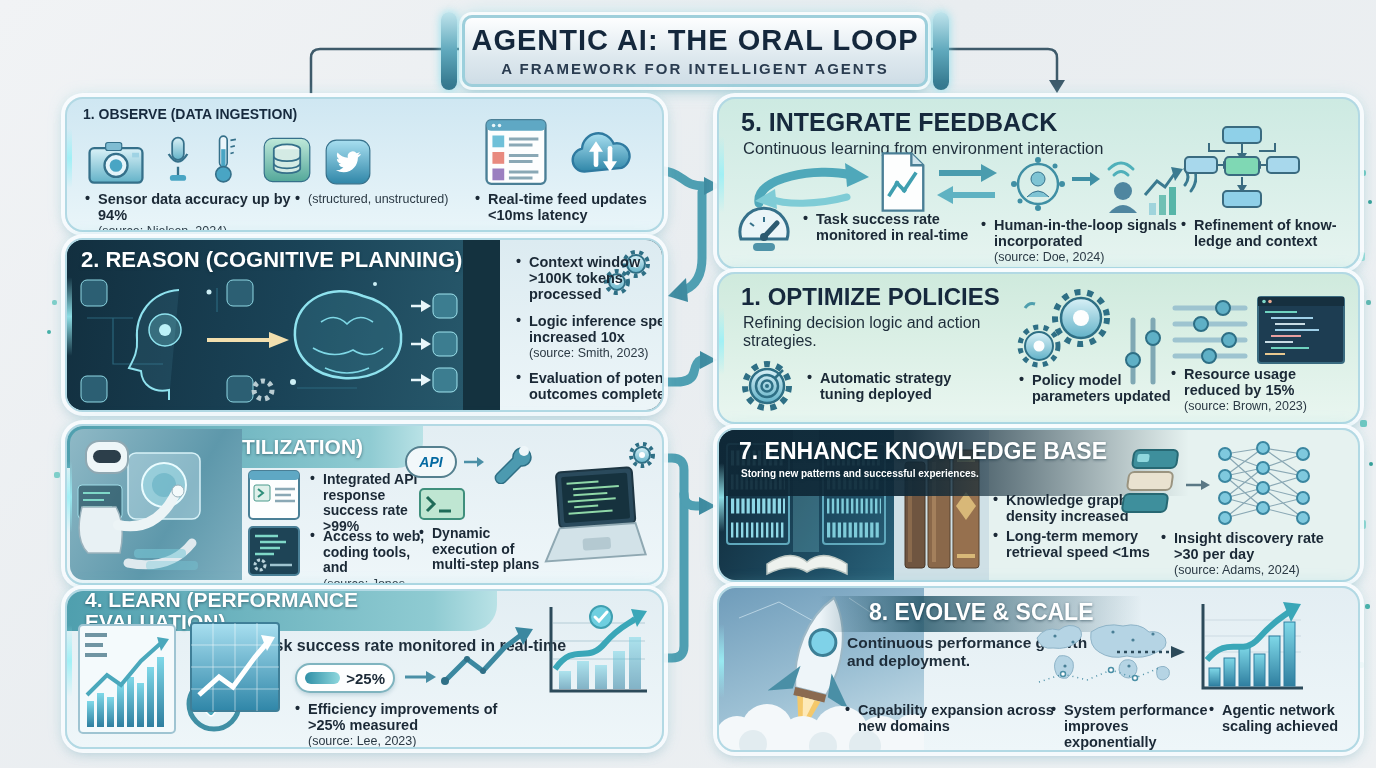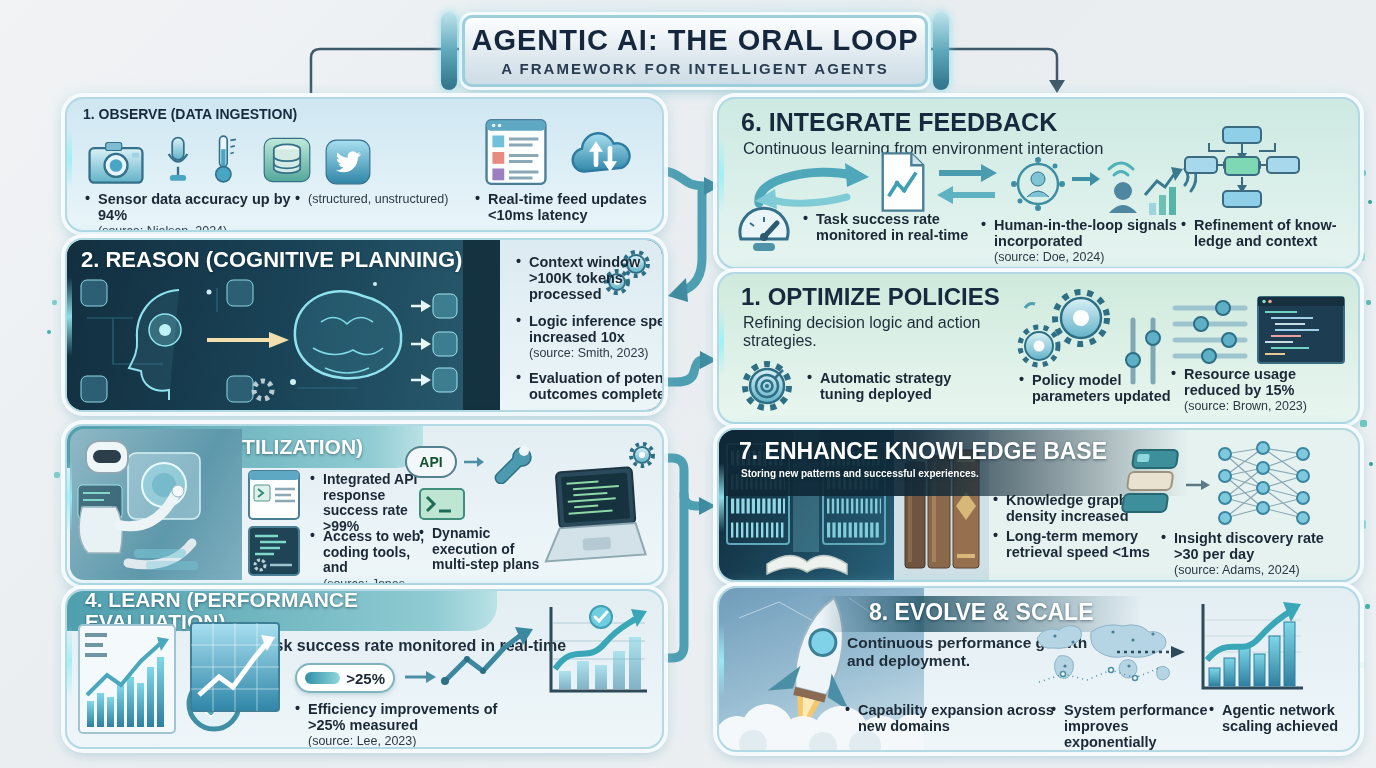--- a/index.html
+++ b/index.html
@@ -51,22 +51,22 @@
   .icon{flex:0 0 auto;}
   
   .b2-img{position:absolute;left:0;top:0;bottom:0;width:396px;
     background:linear-gradient(100deg,#122f3f 0%,#1a4357 55%,#27586b 100%);}
   .b2-panel{position:absolute;right:0;top:0;bottom:0;width:162px;
     background:linear-gradient(180deg,#dcebf1,#ecf5f8);padding:14px 20px 0 16px;box-sizing:border-box;}
   
   .banner{position:absolute;left:0;top:0;display:flex;align-items:center;padding:0 18px;box-sizing:border-box;
     background:linear-gradient(90deg,#4f9fae,#8fcbd2 85%,#b9e2e6);border-radius:14px 0 26px 0;}
   .api-chip{display:flex;align-items:center;justify-content:center;width:48px;height:28px;
-    border:2.5px solid #55808f;border-radius:16px;background:#f2f8fa;color:#14532d;
-    font-weight:800;font-size:14px;}
+    border:2.5px solid #55808f;border-radius:16px;background:#f2f8fa;color:#0369a1;
+    font-weight:800;font-size:14px;font-style:italic;}
   .pill{position:absolute;display:flex;align-items:center;width:100px;height:30px;border:2.5px solid #7fb4bf;
     border-radius:16px;background:#fdfefe;box-shadow:0 2px 4px rgba(90,140,160,.3);padding:0 8px;box-sizing:border-box;}
   .pill-bar{width:44px;height:12px;border-radius:7px;background:linear-gradient(90deg,#2f8fa6,#8fd8de);margin-right:6px;}
   .pill-label{font-weight:800;font-size:15px;color:#1b2936;}
   .decor{position:absolute;border-radius:2px;}
 </style>
 </head>
 <body>
 
 <svg width="0" height="0" style="position:absolute" aria-hidden="true">
@@ -439,21 +439,21 @@
         <rect x="90" y="34" width="12" height="52"></rect>
       </g>
       <path d="M16 66 C36 38 48 62 66 40 C80 24 88 22 96 16" stroke="#3aa7b8" stroke-width="6" fill="none"></path>
       <polygon points="92,6 108,8 98,24" fill="#3aa7b8"></polygon>
       <circle cx="62" cy="14" r="11" fill="#6fcfe0" stroke="#3f9fb0" stroke-width="2"></circle>
       <path d="M56 14 l4 4 l8 -9" fill="none" stroke="#fff" stroke-width="3" stroke-linecap="round"></path>
     </svg>
 </div>
 
 <div class="box bg-mint" style="left:717px;top:97px;width:639px;height:168px;">
-  <div class="hdr abs" style="left:22px;top:10px;font-size:25px;">6. INTEGRATE FEEDBACK</div>
+  <div class="hdr abs" style="left:22px;top:10px;font-size:25px;">5. INTEGRATE FEEDBACK</div>
   <div class="sub abs" style="left:24px;top:40px;font-size:16.5px;">Continuous learning from environment interaction</div>
   <svg class="abs" style="left:28px;top:60px" width="126" height="52" viewBox="0 0 126 52">
       <path d="M12 44 C8 18 70 8 104 16" fill="none" stroke="#4fa8ba" stroke-width="9" stroke-linecap="round"></path>
       <polygon points="98,4 122,18 100,28" fill="#4fa8ba"></polygon>
       <path d="M100 38 C70 46 38 46 24 40" fill="none" stroke="#7fccd6" stroke-width="7" stroke-linecap="round"></path>
       <polygon points="28,30 8,42 30,50" fill="#7fccd6"></polygon>
     </svg>
   <svg class="abs" style="left:14px;top:96px" width="62" height="58" viewBox="0 0 62 58">
       <path d="M8 44 a24 24 0 1 1 46 0z" fill="#eaf5f8" stroke="#35708a" stroke-width="3"></path>
       <g stroke="#35708a" stroke-width="2">
@@ -680,21 +680,21 @@
         <circle cx="92" cy="58" r="6"></circle>
         <circle cx="92" cy="78" r="6"></circle>
       </g>
     </svg>
   <div class="bullet abs" style="left:442px;top:100px;width:175px;">
     <span class="bt">Insight discovery rate &gt;30 per day</span>
     <span class="bs">(source: Adams, 2024)</span>
   </div>
 </div>
 
-<div class="box bg-light" style="left:717px;top:586px;width:639px;height:162px;border-radius:20px;">
+<div class="box bg-light" style="left:717px;top:586px;width:639px;height:162px;">
   <div class="abs" style="left:0;top:0;width:205px;height:162px;background:linear-gradient(160deg,#6f9cba,#9cc0d4 55%,#cfe3ec);">
     <svg width="205" height="162" viewBox="0 0 205 162">
       <g stroke="#dff0f8" stroke-width="1" opacity=".6">
           <path d="M20 30 L60 14 M60 14 L96 34 M130 10 L160 30"></path>
         </g>
       <g transform="rotate(14 100 70)">
         <path d="M100 8 C122 34 126 72 116 104 L84 104 C74 72 78 34 100 8z" fill="#eef5f9" stroke="#9db8c6" stroke-width="2"></path>
         <circle cx="100" cy="54" r="13" fill="#7fd2e8" stroke="#3c7f96" stroke-width="3"></circle>
         <path d="M84 82 L58 114 L82 106z" fill="#4a8fa6"></path>
         <path d="M116 82 L142 114 L118 106z" fill="#4a8fa6"></path>

